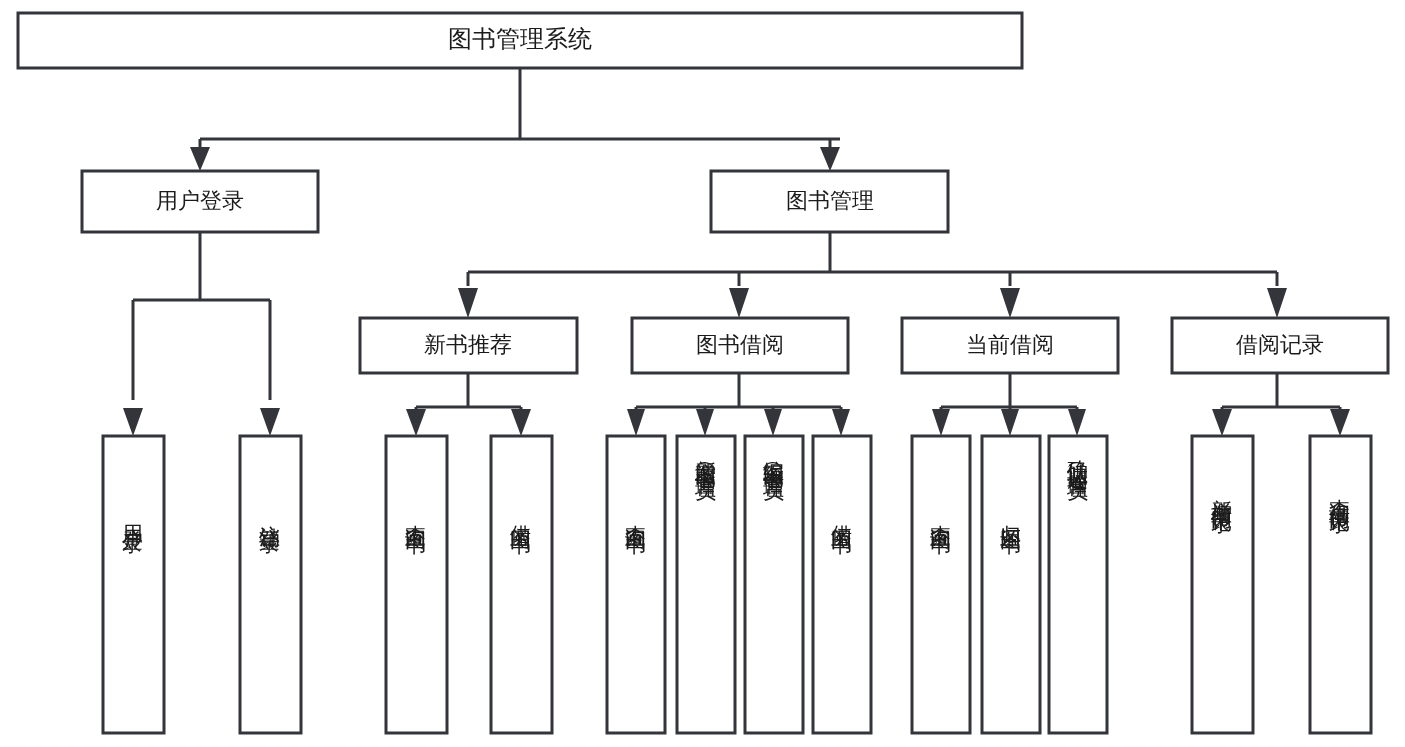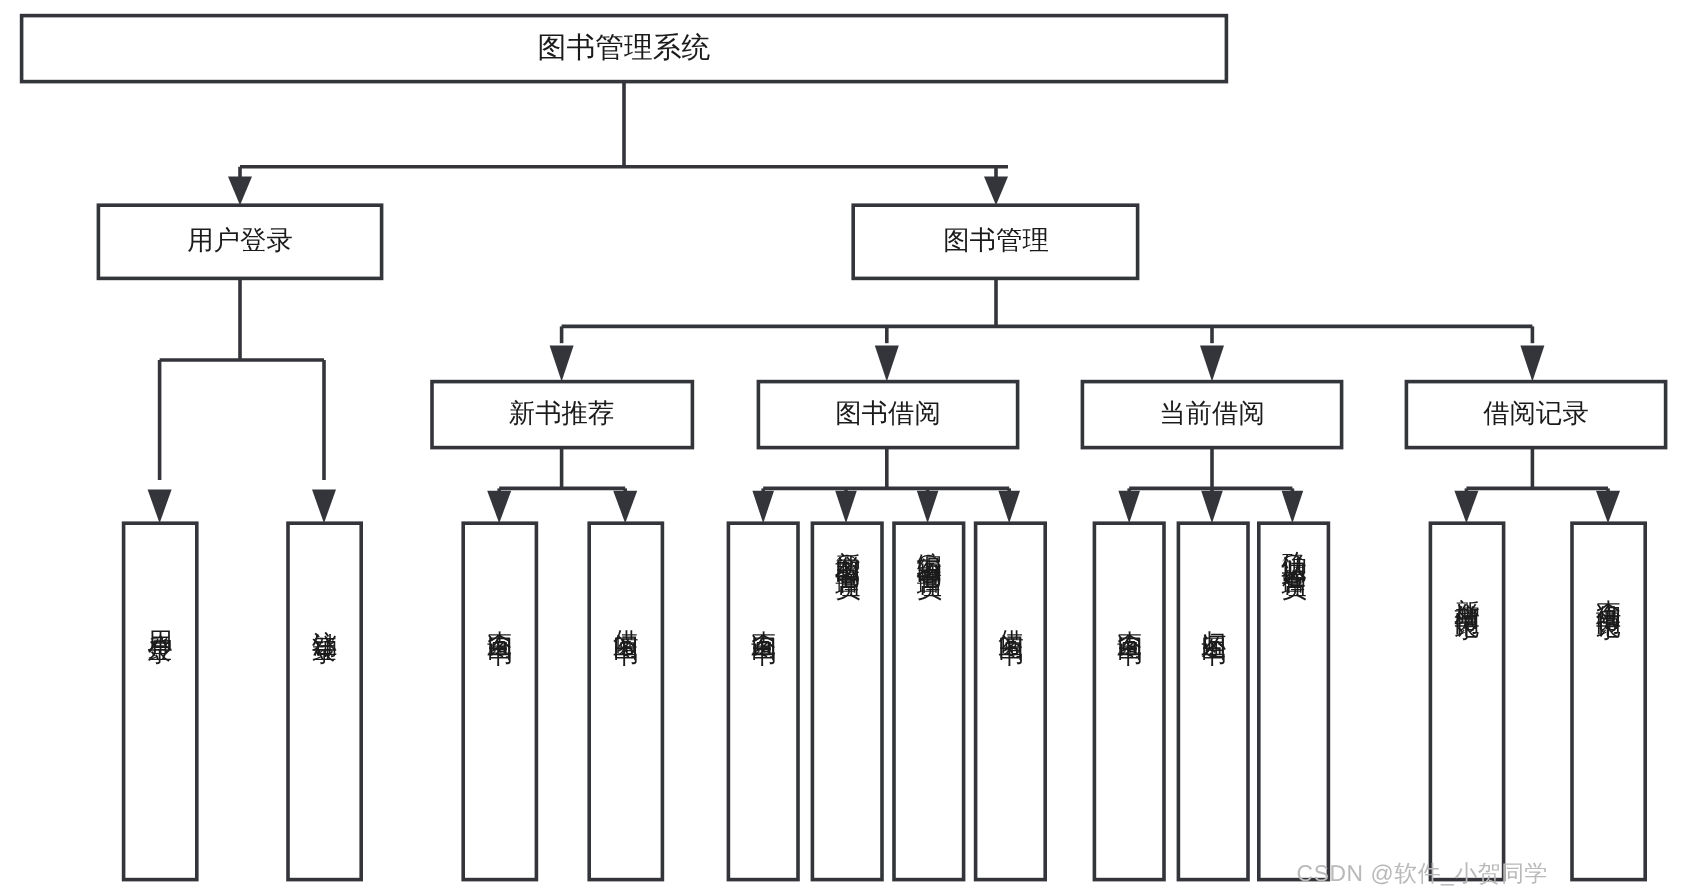--- a/index.html
+++ b/index.html
@@ -204,14 +204,13 @@
   <div class="leaf-label" style="left:774px; top:443px;">编辑图书（管理员）</div>
   <div class="leaf-label" style="left:842px; top:508px;">借阅图书</div>
 
   <div class="leaf-label" style="left:941px; top:508px;">查询图书</div>
   <div class="leaf-label" style="left:1011px; top:508px;">归还图书</div>
   <div class="leaf-label" style="left:1078px; top:443px;">确认归还（管理员）</div>
 
   <div class="leaf-label" style="left:1222px; top:482px;">新增借阅记录</div>
   <div class="leaf-label" style="left:1340px; top:482px;">查询借阅记录</div>
 
-  <div class="watermark">CSDN @软件_小贺同学</div>
 </div>
 
 </body></html>

